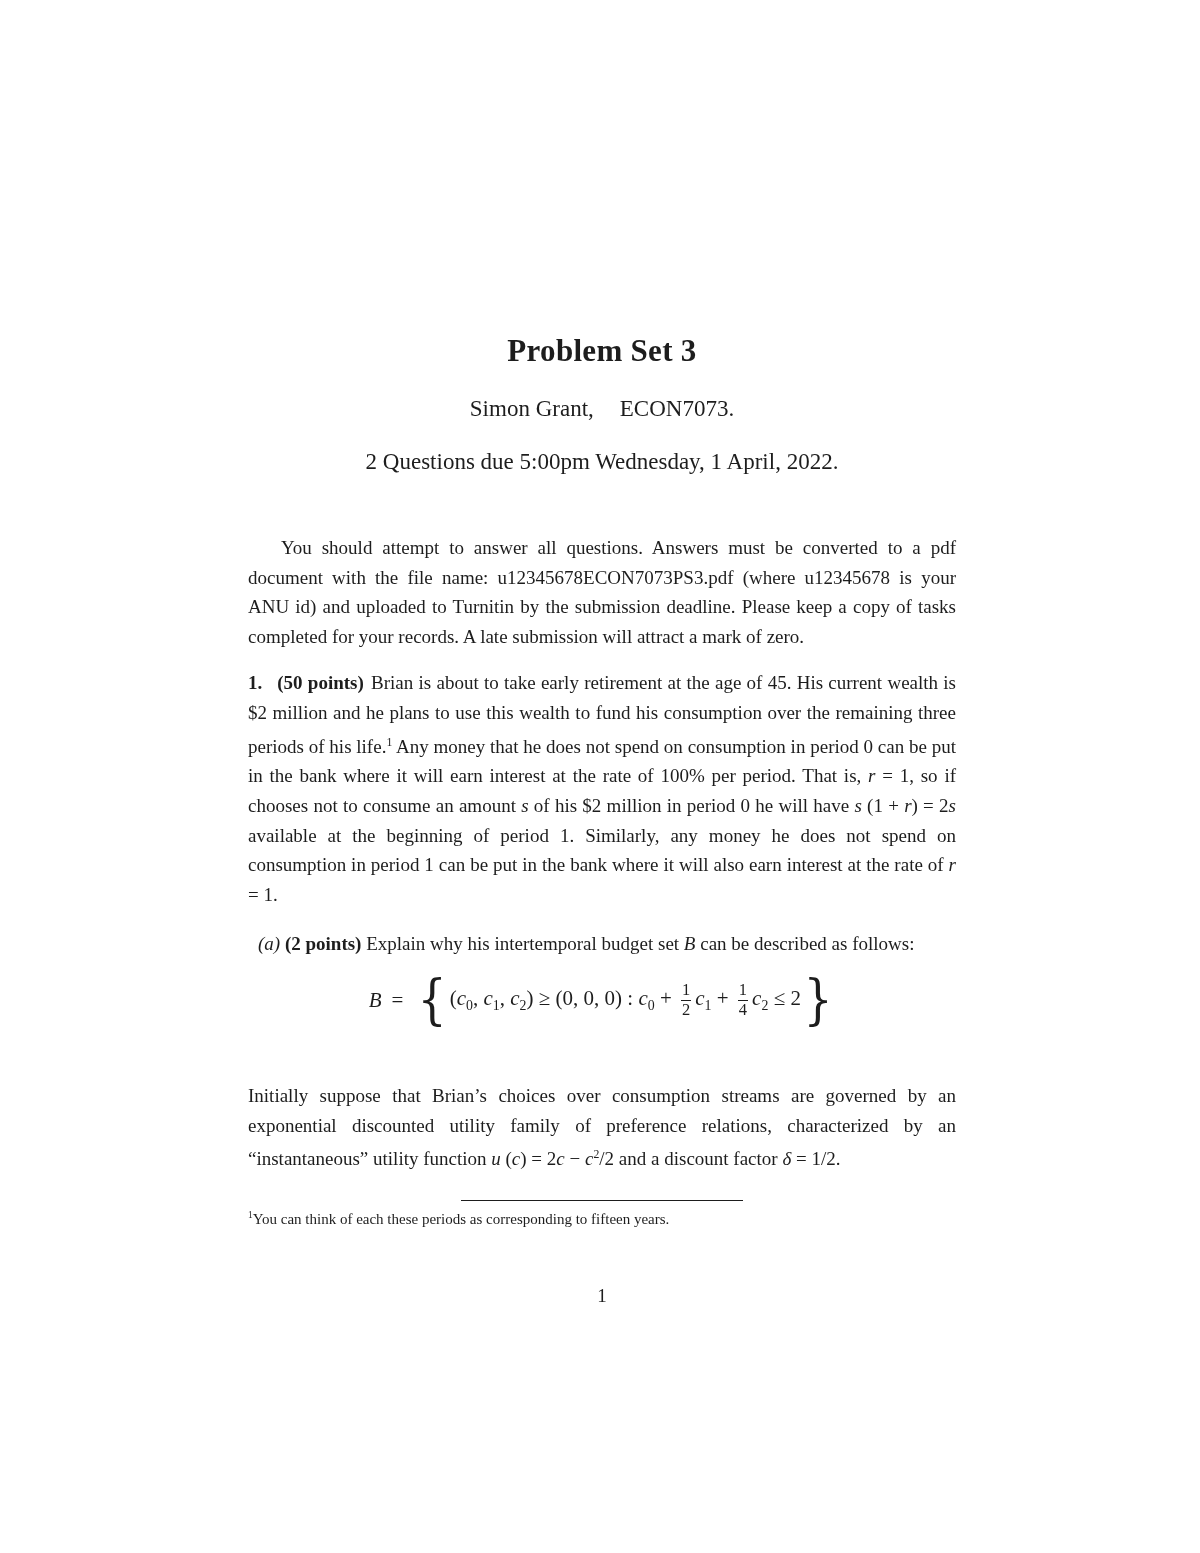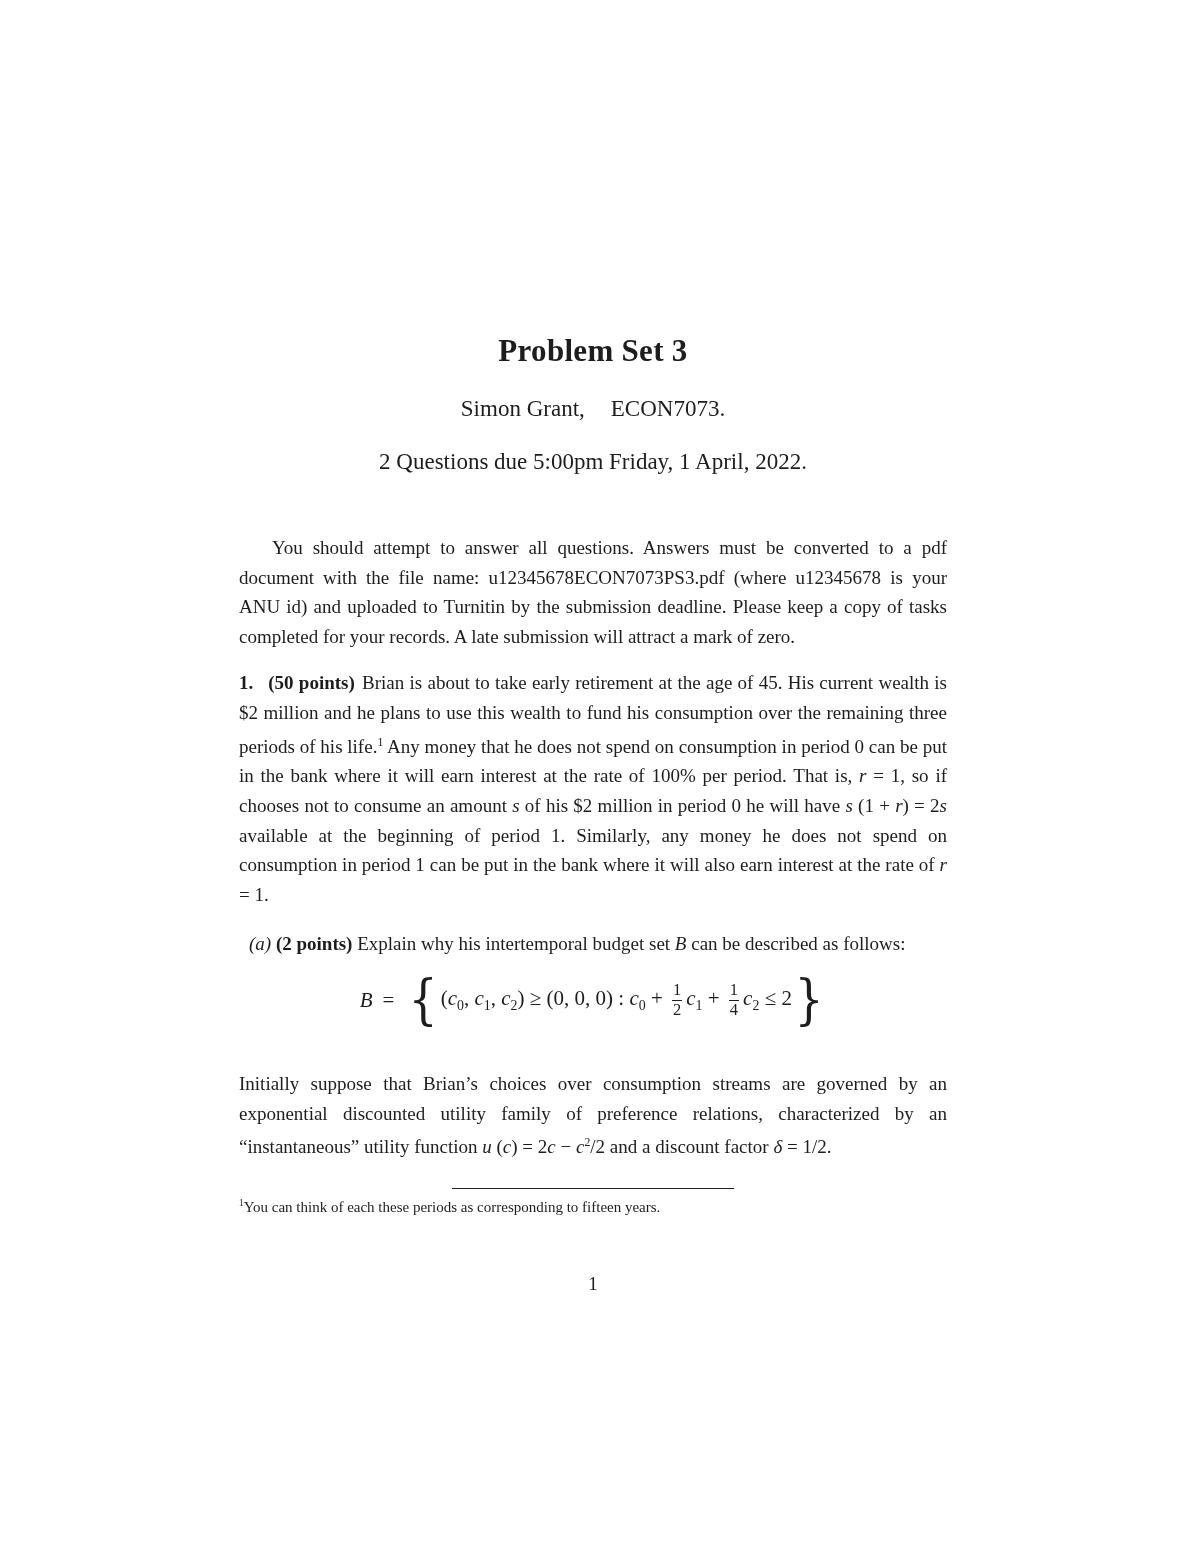--- a/index.html
+++ b/index.html
@@ -11,21 +11,21 @@
     position: relative;
     width: 1200px; height: 1553px;
     margin: 0 auto;
     background: #ffffff;
     font-family: "Liberation Serif", "DejaVu Serif", serif;
     color: #1d1d1d;
     overflow: hidden;
   }
   .content {
     position: absolute;
-    left: 239px; top: 0;
+    left: 248px; top: 0;
     width: 708px;
   }
   .title {
     margin-top: 333px;
     text-align: center;
     font-size: 31px;
     font-weight: bold;
     letter-spacing: 0.3px;
   }
   .center-line {
@@ -74,21 +74,21 @@
   .run { white-space: pre; }
   .frac {
     display: inline-flex;
     flex-direction: column;
     align-items: center;
     font-size: 16.5px;
     line-height: 1.15;
     margin: 0 4px;
   }
   .frac .den { border-top: 1.3px solid currentColor; padding: 0 1px; }
-  .closing { margin-top: 42px; }
+  .closing { margin-top: 54px; }
   .footnote-rule {
     margin-top: 26px;
     width: 282px;
     border: 0;
     border-top: 1.6px solid #1d1d1d;
   }
   .footnote {
     margin-top: 8px;
     font-size: 15px;
     line-height: 1.35;
@@ -103,21 +103,21 @@
 </head>
 <body>
 
 <div class="page">
   <div class="content">
 
     <div class="title">Problem Set 3</div>
 
     <div class="center-line author-course"><span>Simon Grant,</span><span class="course">ECON7073.</span></div>
 
-    <div class="center-line">2 Questions due 5:00pm Friday, 1 April, 2022.</div>
+    <div class="center-line">2 Questions due 5:00pm Wednesday, 1 April, 2022.</div>
 
     <p class="body-text intro">You should attempt to answer all questions. Answers must be converted to a pdf document with the file name: u12345678ECON7073PS3.pdf (where u12345678 is your ANU id) and uploaded to Turnitin by the submission deadline. Please keep a copy of tasks completed for your records. A late submission will attract a mark of zero.</p>
 
     <p class="body-text q1"><span class="bold qnum">1.</span><span class="bold qpoints">(50 points)</span> <span>Brian is about to take early retirement at the age of 45. His current wealth is $2 million and he plans to use this wealth to fund his consumption over the remaining three periods of his life.</span><sup>1</sup><span> Any money that he does not spend on consumption in period 0 can be put in the bank where it will earn interest at the rate of 100% per period. That is, </span><span class="it">r</span><span> = 1, so if chooses not to consume an amount </span><span class="it">s</span><span> of his $2 million in period 0 he will have </span><span class="it">s</span><span> (1 + </span><span class="it">r</span><span>) = 2</span><span class="it">s</span><span> available at the beginning of period 1. Similarly, any money he does not spend on consumption in period 1 can be put in the bank where it will also earn interest at the rate of </span><span class="it">r</span><span> = 1.</span></p>
 
     <p class="body-text item"><span class="it">(a)</span> <span class="bold">(2 points)</span><span> Explain why his intertemporal budget set </span><span class="it">B</span><span> can be described as follows:</span></p>
 
     <div class="equation">
       <span class="eq-B">B</span>
       <span class="eq-rel">=</span>

